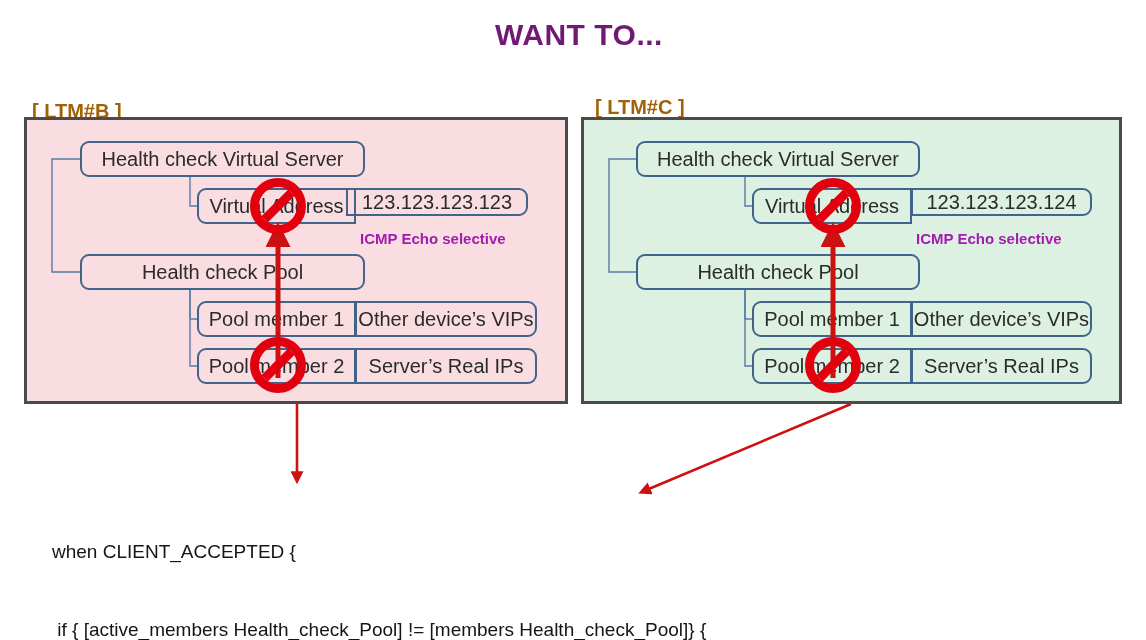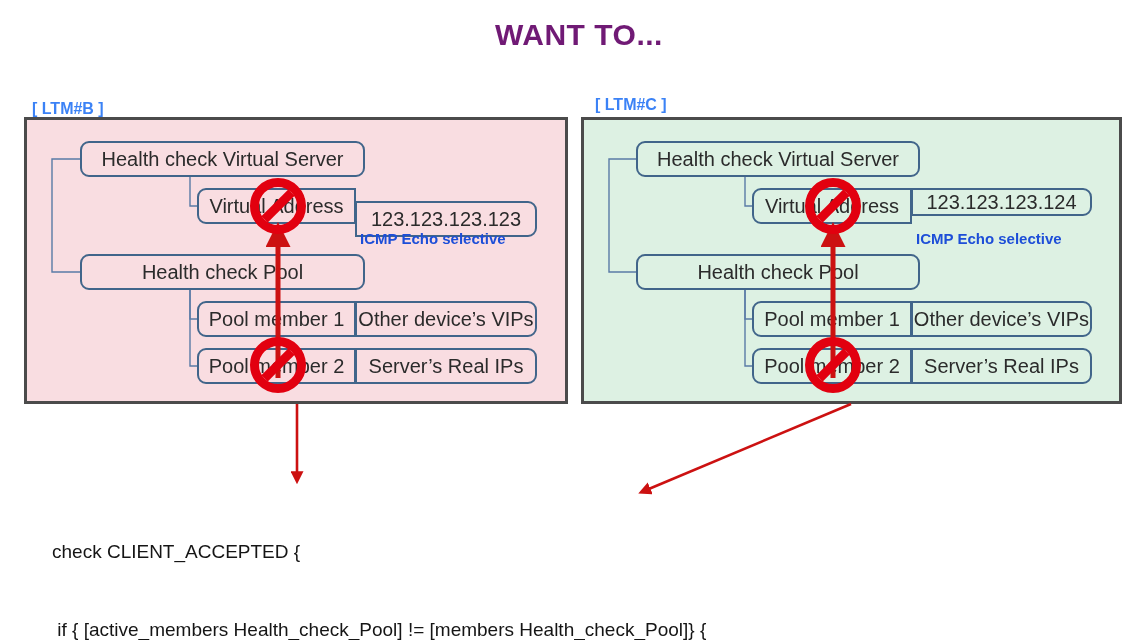--- a/index.html
+++ b/index.html
@@ -25,23 +25,23 @@
     text-align: center;
     font-size: 30px;
     font-weight: bold;
     letter-spacing: 0.5px;
     color: #701a75;
   }
 
   
   .panel-label {
     position: absolute;
-    font-size: 16px;
+    font-size: 20px;
     font-weight: bold;
-    color: #3b82f6;
+    color: #a16207;
     white-space: nowrap;
   }
   #label-ltm-b { left: 32px;  top: 100px; }
   #label-ltm-c { left: 595px; top: 96px; }
 
   
   .panel {
     position: absolute;
     top: 117px;
     height: 287px;
@@ -92,21 +92,21 @@
   .row-cell-right {
     border-radius: 0 9px 9px 0;
     border-left-width: 2.5px;
   }
 
   
   .icmp-note {
     position: absolute;
     font-size: 15px;
     font-weight: bold;
-    color: #1d4ed8;
+    color: #a21caf;
     white-space: nowrap;
   }
 
   
   .no-sign {
     position: absolute;
     width: 56px;
     height: 56px;
     border-radius: 50%;
     border: 9px solid #e2000f;
@@ -163,21 +163,21 @@
   <path d="M190,177 L190,206 L197,206" fill="none" stroke="#5a7ba6" stroke-width="1.4"></path>
 
   <path d="M190,290 L190,319 L197,319" fill="none" stroke="#5a7ba6" stroke-width="1.4"></path>
 
   <path d="M190,290 L190,366 L197,366" fill="none" stroke="#5a7ba6" stroke-width="1.4"></path>
 </svg>
 
 <div class="node" style="left:80px; top:141px; width:285px; height:36px;">Health check Virtual Server</div>
 
 <div class="node row-cell-left" style="left:197px; top:188px; width:159px; height:36px;">Virtual Address</div>
-<div class="node row-cell-right" style="left:355px; top:188px; width:182px; height:36px;margin-top:13px;">123.123.123.123</div>
+<div class="node row-cell-right" style="left:346px; top:188px; width:182px; height:28px;">123.123.123.123</div>
 
 <div class="icmp-note" style="left:360px; top:230px;">ICMP Echo selective</div>
 
 <div class="node" style="left:80px; top:254px; width:285px; height:36px;">Health check Pool</div>
 
 <div class="node row-cell-left" style="left:197px; top:301px; width:159px; height:36px;">Pool member 1</div>
 <div class="node row-cell-right" style="left:355px; top:301px; width:182px; height:36px;">Other device’s VIPs</div>
 
 <div class="node row-cell-left" style="left:197px; top:348px; width:159px; height:36px;">Pool member 2</div>
 <div class="node row-cell-right" style="left:355px; top:348px; width:182px; height:36px;">Server’s Real IPs</div>
@@ -221,18 +221,18 @@
 
   <line x1="851" y1="404" x2="644" y2="491" stroke="#cc1111" stroke-width="2.6" marker-end="url(#arrowhead-red)"></line>
 </svg>
 
 <div class="no-sign" style="left:250px; top:178px;"></div>
 <div class="no-sign" style="left:250px; top:337px;"></div>
 <div class="no-sign" style="left:805px; top:178px;"></div>
 <div class="no-sign" style="left:805px; top:337px;"></div>
 
 <div id="code-block">
-  <span class="code-line">check CLIENT_ACCEPTED {</span>
+  <span class="code-line">when CLIENT_ACCEPTED {</span>
   <span class="code-line"> if { [active_members Health_check_Pool] != [members Health_check_Pool]} {</span>
   
   
   
 </div>
 
 </body></html>

